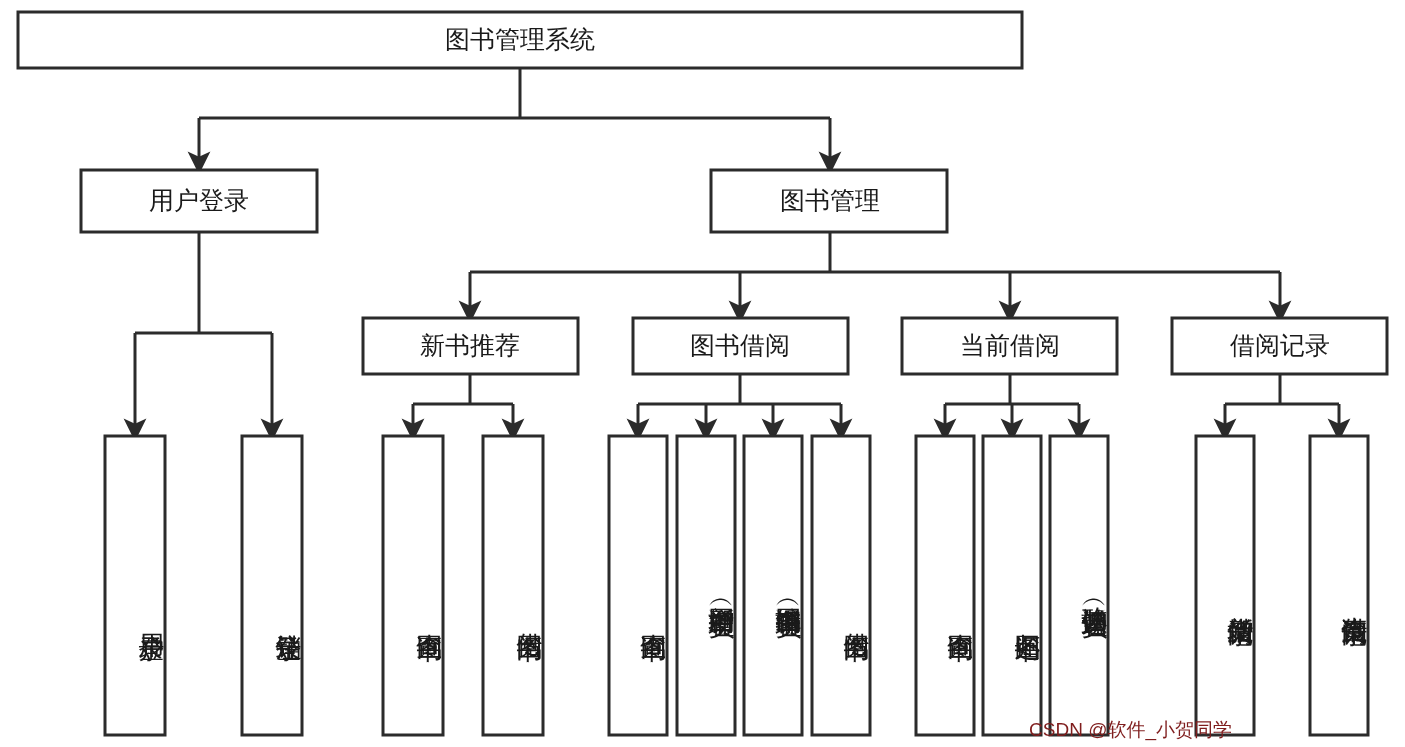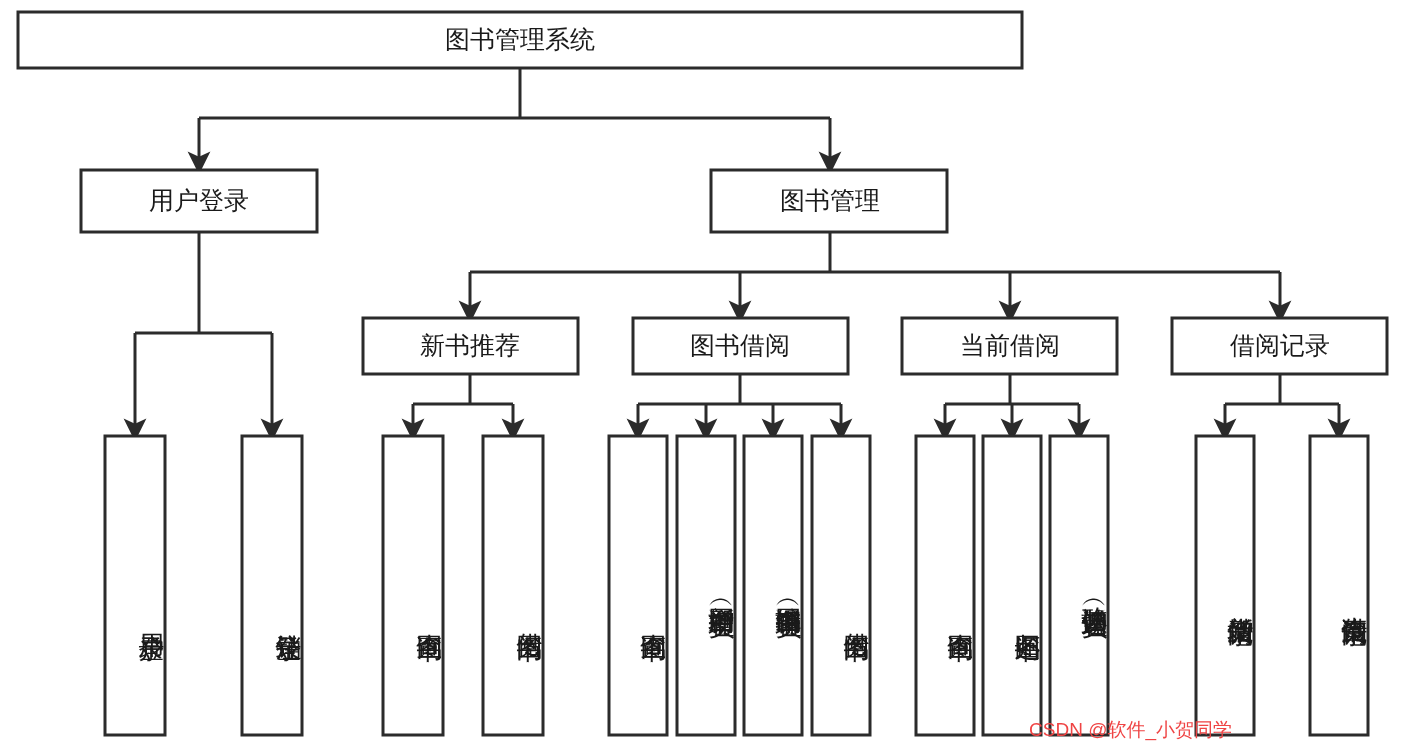--- a/index.html
+++ b/index.html
@@ -24,21 +24,21 @@
     font-family:"Liberation Sans","DejaVu Sans",sans-serif;
     font-size:26px;line-height:1.04;color:#1a1a1a;
     display:flex;align-items:flex-start;justify-content:center;
     letter-spacing:1px;
     white-space:nowrap;
     pointer-events:none;
   }
   .watermark{
     position:absolute;right:8px;bottom:4px;
     font-family:"Liberation Sans","DejaVu Sans",sans-serif;
-    font-size:19px;color:#ef4444;white-space:nowrap;
+    font-size:19px;color:#7f1d1d;white-space:nowrap;
   }
 </style>
 </head>
 <body>
 
 <div id="diagram-root">
 
   <svg id="tree" viewBox="0 0 1405 747">
     <defs>
       <marker id="arrow" markerWidth="10" markerHeight="10" refX="4.2" refY="4" orient="auto" markerUnits="strokeWidth">

